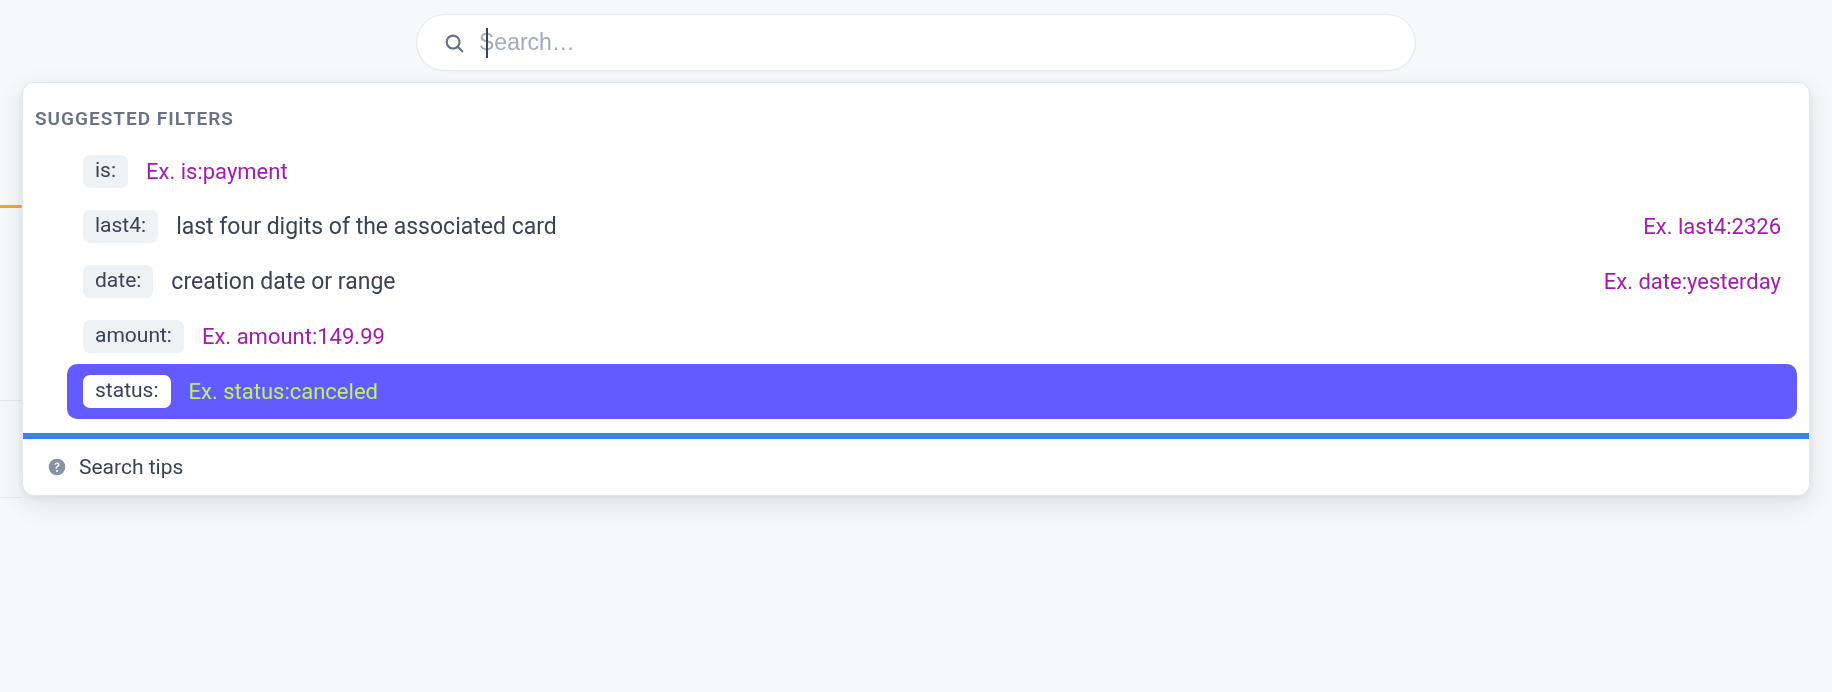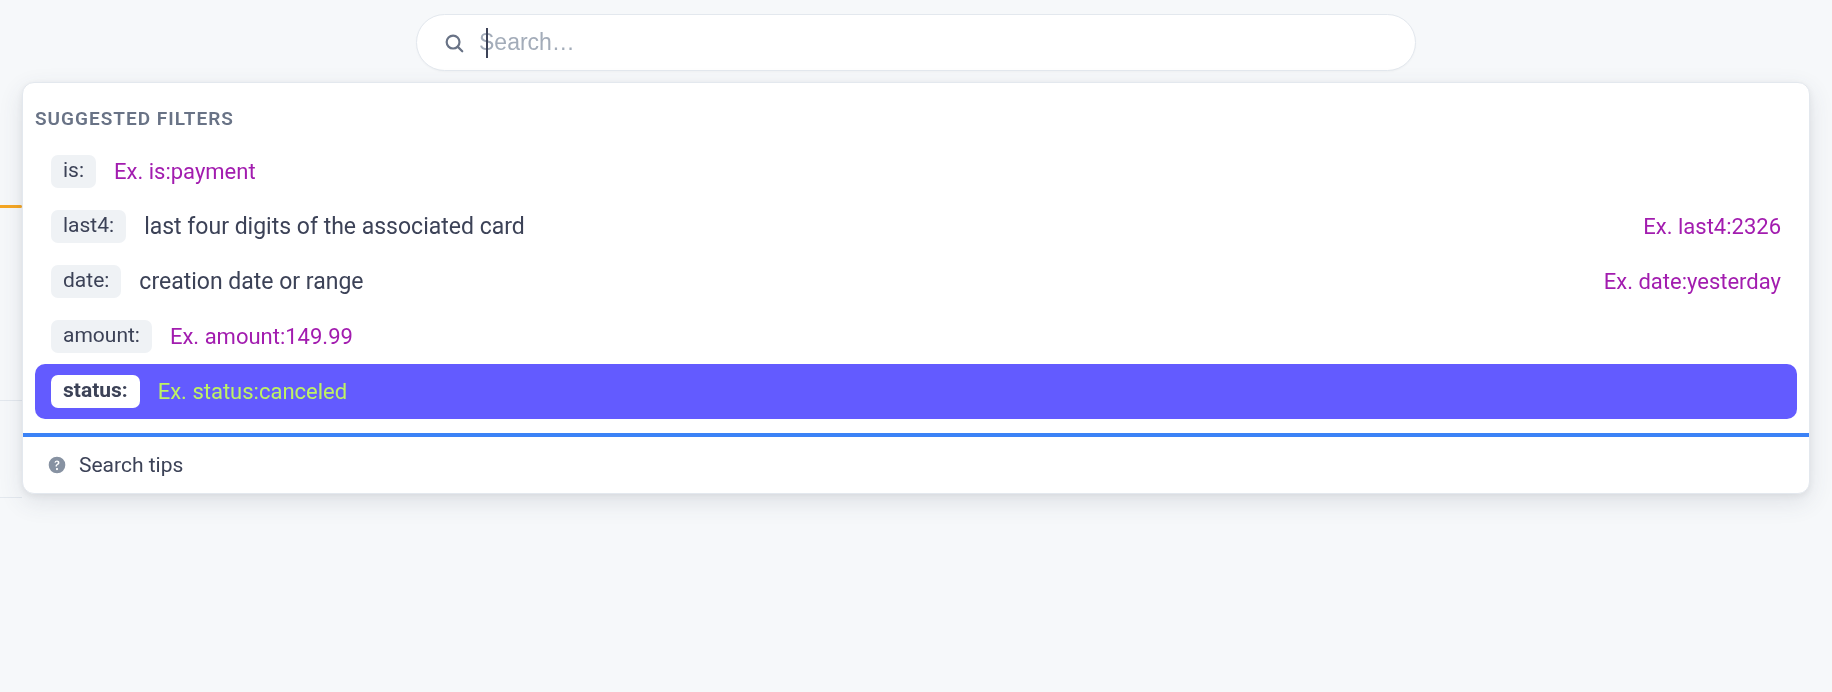--- a/index.html
+++ b/index.html
@@ -66,21 +66,21 @@
     box-shadow: 0 8px 24px rgba(60,66,87,0.12), 0 2px 6px rgba(0,0,0,0.06);
     overflow: hidden;
   }
   .panel-header {
     padding: 24px 28px 10px 12px;
     font-size: 19px;
     font-weight: 600;
     letter-spacing: 1px;
     color: #697386;
   }
-  .filter-list { padding: 4px 12px 14px 12px; }
+  .filter-list { padding: 4px 12px 14px 12px; margin-left: 32px; }
   .filter-row {
     display: flex;
     align-items: center;
     height: 55px;
     padding: 0 16px;
     border-radius: 10px;
     cursor: pointer;
     gap: 18px;
   }
   .filter-row.selected { background: #635bff; }
@@ -88,39 +88,39 @@
     display: inline-flex;
     align-items: center;
     background: #eff2f5;
     color: #3c4257;
     font-size: 21px;
     padding: 2px 12px 4px 12px;
     border-radius: 7px;
     line-height: 1.3;
     white-space: nowrap;
   }
-  .filter-row.selected .filter-key { background: #ffffff; color: #3c4257; font-weight: bold; }
+  .filter-row.selected .filter-key { background: #ffffff; color: #3c4257; }
   .filter-desc {
     font-size: 23px;
     color: #3c4257;
     flex: 1 1 auto;
     white-space: nowrap;
     overflow: hidden;
     text-overflow: ellipsis;
   }
   .filter-row.selected .filter-desc { color: #ffffff; }
   .filter-ex {
     font-size: 22px;
     color: #a21caf;
     white-space: nowrap;
   }
   .filter-row.selected .filter-ex { color: #bef264; }
 
   .panel-footer {
-    border-top: 4px solid #3b82f6;
+    border-top: 6px solid #3b82f6;
     padding: 16px 24px;
     display: flex;
     align-items: center;
     gap: 12px;
     color: #697386;
     font-size: 21px;
   }
   .help-icon { display: flex; align-items: center; color: #8792a2; }
   .tips-link { color: #3c4257; cursor: pointer; }
 </style>

